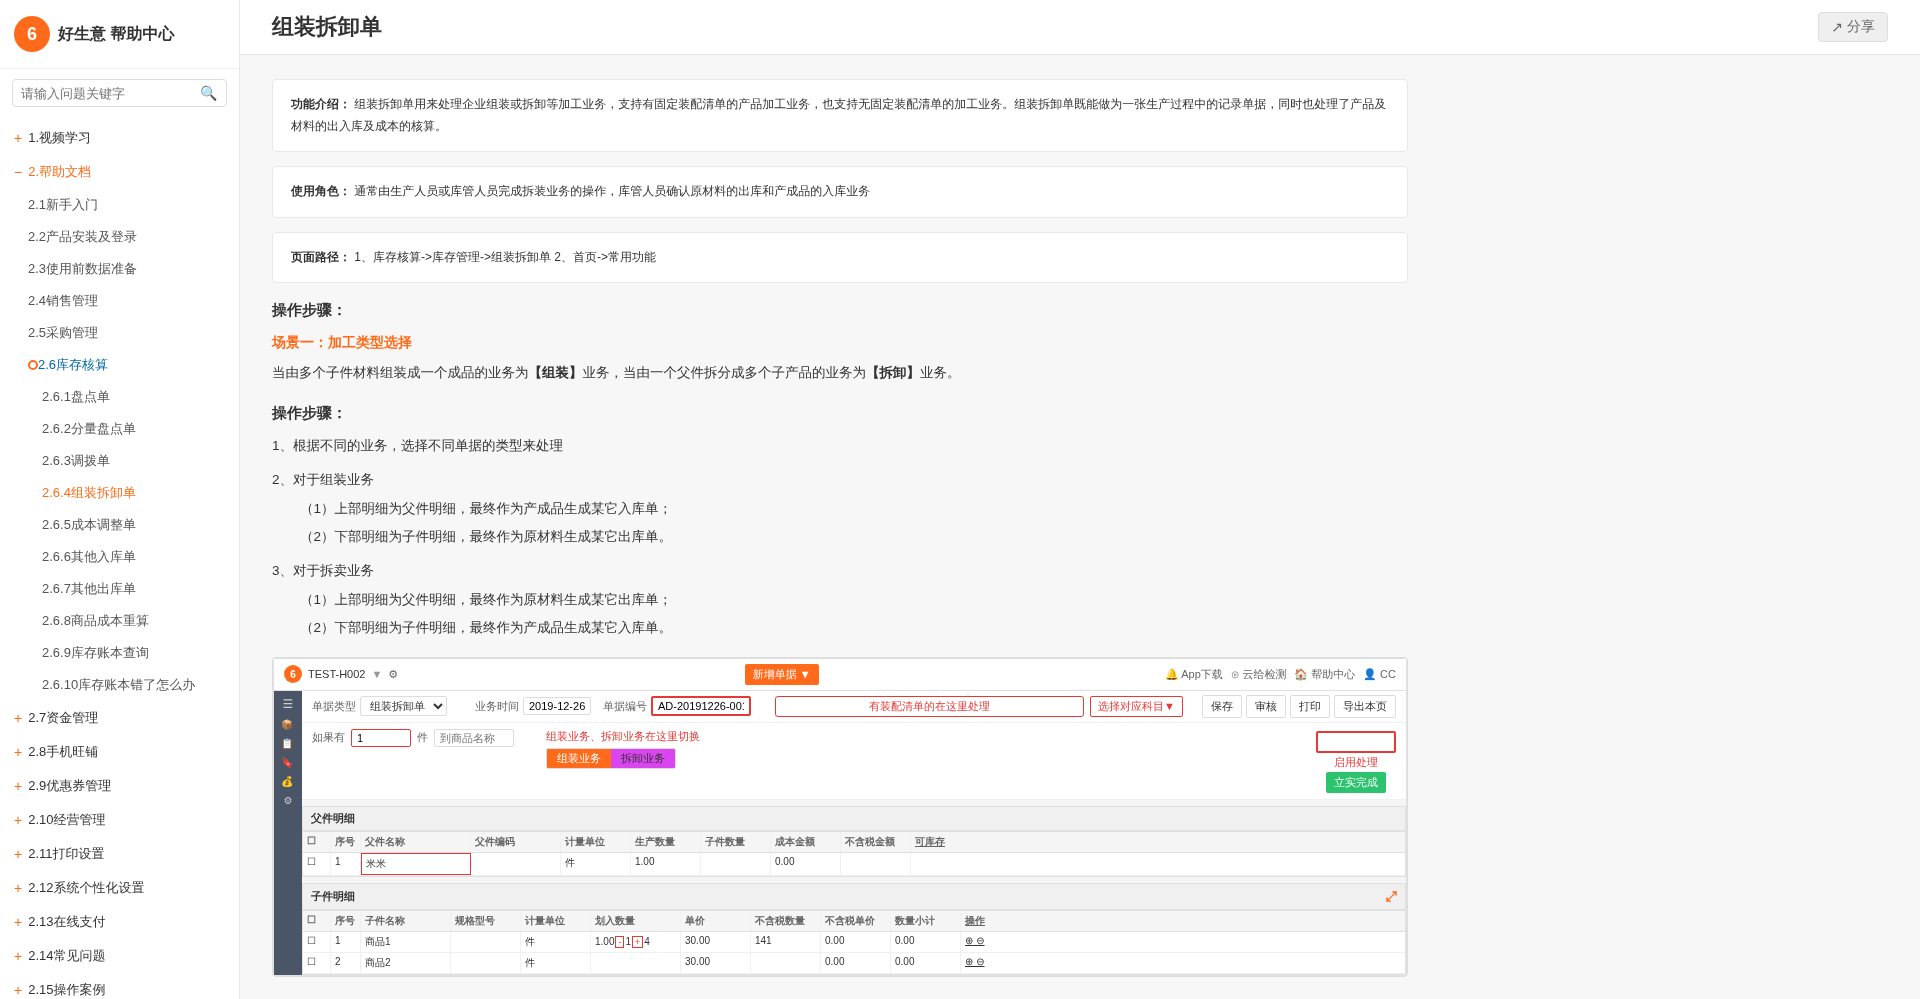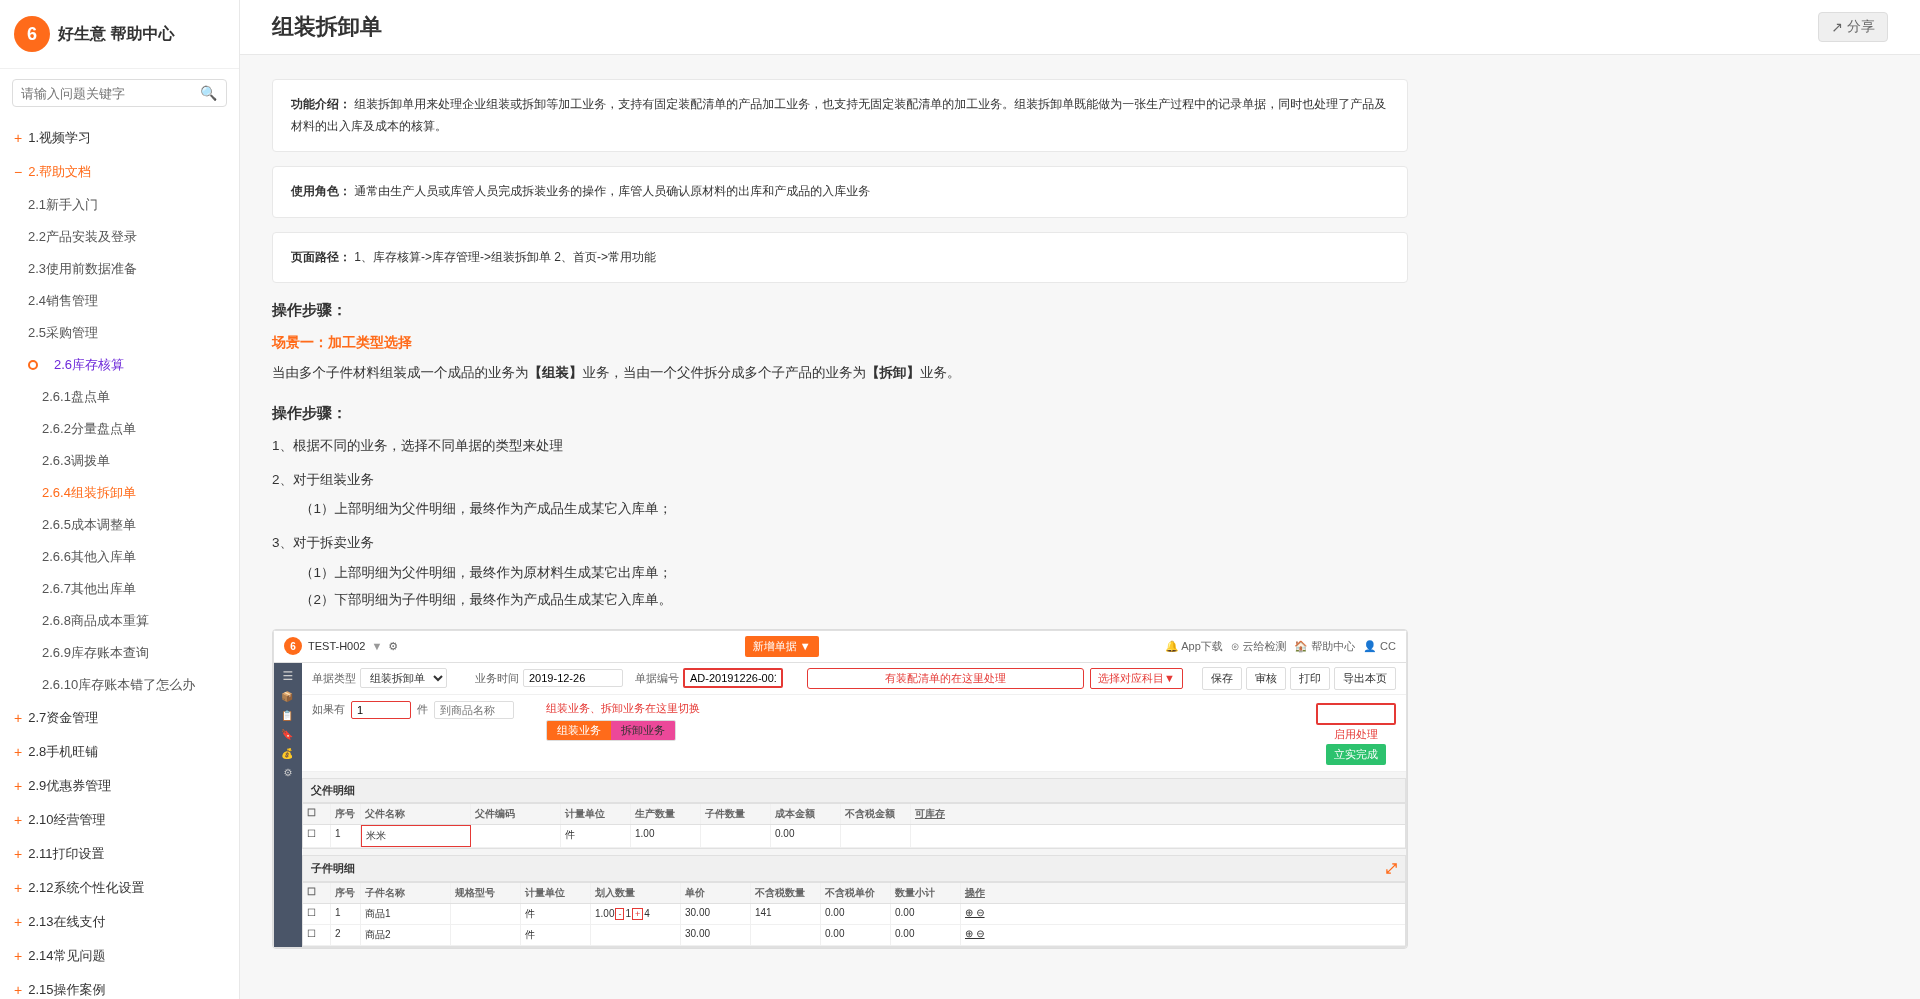--- a/index.html
+++ b/index.html
@@ -228,21 +228,21 @@
       align-items: center;
       gap: 8px;
       padding: 4px 10px;
       background: #fff;
     }
     .app-form-label { font-size: 11px; color: #666; white-space: nowrap; }
     .app-form-input { border: 1px solid #ddd; border-radius: 2px; padding: 2px 5px; font-size: 11px; min-width: 60px; background: #fff; }
     .app-form-input-red { border: 2px solid #e53935; border-radius: 2px; padding: 2px 5px; font-size: 11px; min-width: 60px; background: #fff; }
 
     .app-type-toggle { display: flex; align-items: center; gap: 0; border: 1px solid #ddd; border-radius: 2px; overflow: hidden; }
-    .app-type-btn { padding: 2px 10px; font-size: 11px; background: #ec4899; color: #333; cursor: pointer; border: none; }
+    .app-type-btn { padding: 2px 10px; font-size: 11px; background: #d946ef; color: #333; cursor: pointer; border: none; }
     .app-type-btn.active { background: #ff6b1a; color: #fff; }
 
     .app-section-header {
       background: #f0f0f0;
       padding: 4px 8px;
       font-size: 11px;
       font-weight: bold;
       color: #333;
       border: 1px solid #e0e0e0;
       margin-top: 6px;
@@ -317,21 +317,21 @@
       </li>
       <li class="nav-sub-item">
         <span>2.3使用前数据准备</span>
       </li>
       <li class="nav-sub-item">
         <span>2.4销售管理</span>
       </li>
       <li class="nav-sub-item">
         <span>2.5采购管理</span>
       </li>
-      <li class="nav-sub-item open" style="color:#6d28d9; display:flex; align-items:center; gap:16px;">
+      <li class="nav-sub-item open" style="color:#0369a1; display:flex; align-items:center; gap:0;">
         <span style="width:10px;height:10px;border:2px solid #ff6b1a;border-radius:50%;display:inline-block;"></span>
         <span>2.6库存核算</span>
       </li>
 
       <ul class="nav-sub-list">
         <li class="nav-sub-item" style="padding-left:42px;">
           <span>2.6.1盘点单</span>
         </li>
         <li class="nav-sub-item" style="padding-left:42px;">
           <span>2.6.2分量盘点单</span>
@@ -435,20 +435,21 @@
 
     <div class="content-text">
       当由多个子件材料组装成一个成品的业务为<b>【组装】</b>业务，当由一个父件拆分成多个子产品的业务为<b>【拆卸】</b>业务。
     </div>
 
     <div class="section-title">操作步骤：</div>
 
     <div class="step-num">1、根据不同的业务，选择不同单据的类型来处理</div>
     <div class="step-num">2、对于组装业务</div>
     <div class="sub-step">（1）上部明细为父件明细，最终作为产成品生成某它入库单；</div>
+    <div class="sub-step">（2）下部明细为子件明细，最终作为原材料生成某它出库单。</div>
     <div class="step-num">3、对于拆卖业务</div>
     <div class="sub-step">（1）上部明细为父件明细，最终作为原材料生成某它出库单；</div>
     <div class="sub-step">（2）下部明细为子件明细，最终作为产成品生成某它入库单。</div>
 
     <div class="screenshot-container">
       <div class="app-screenshot" style="position:relative;">
 
         <div class="app-topbar">
           <div class="app-topbar-left">
             <div class="app-logo-small">6</div>
@@ -480,21 +481,21 @@
 
           <div style="flex:1; overflow:hidden;">
 
 
             <div class="app-form-row" style="border-bottom:1px solid #f0f0f0; flex-wrap:wrap; gap:4px;">
               <span class="app-form-label">单据类型</span>
               <select class="app-form-input" style="font-size:11px; color:#333;">
                 <option>组装拆卸单</option>
               </select>
               <span class="app-form-label" style="margin-left:24px;">业务时间</span>
-              <input class="app-form-input" value="2019-12-26" style="width: 100px;">
+              <input class="app-form-input" value="2019-12-26" style="width: 68px;">
               <span class="app-form-label" style="margin-left:8px;">单据编号</span>
               <input class="app-form-input app-form-input-red" value="AD-20191226-001" style="width: 100px;">
 
               <div style="position:relative; display:flex; align-items:center; flex:1;">
                 <div style="flex:1; text-align:center; color:#e53935; font-size:11px; border:1px solid #e53935; border-radius:3px; padding:2px 8px; background:rgba(255,255,255,0.9); margin-left:20px;">有装配清单的在这里处理</div>
                 <div style="margin-left:6px;">
                   <button class="app-btn-red-outline">选择对应科目▼</button>
                 </div>
                 <div style="display:flex; gap:4px; margin-left:19px;align-items:flex-end;">
                   <button class="app-btn-outline">保存</button>

